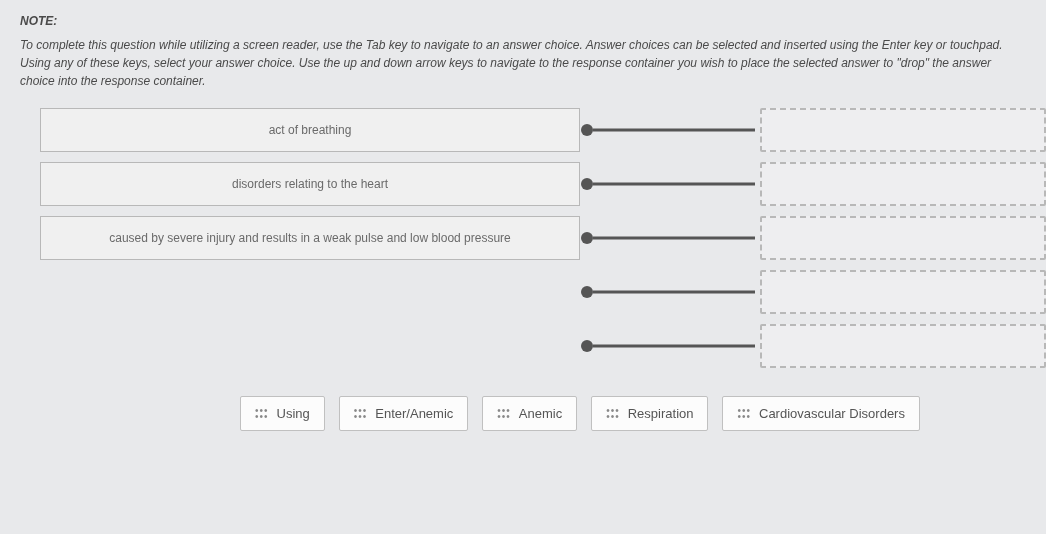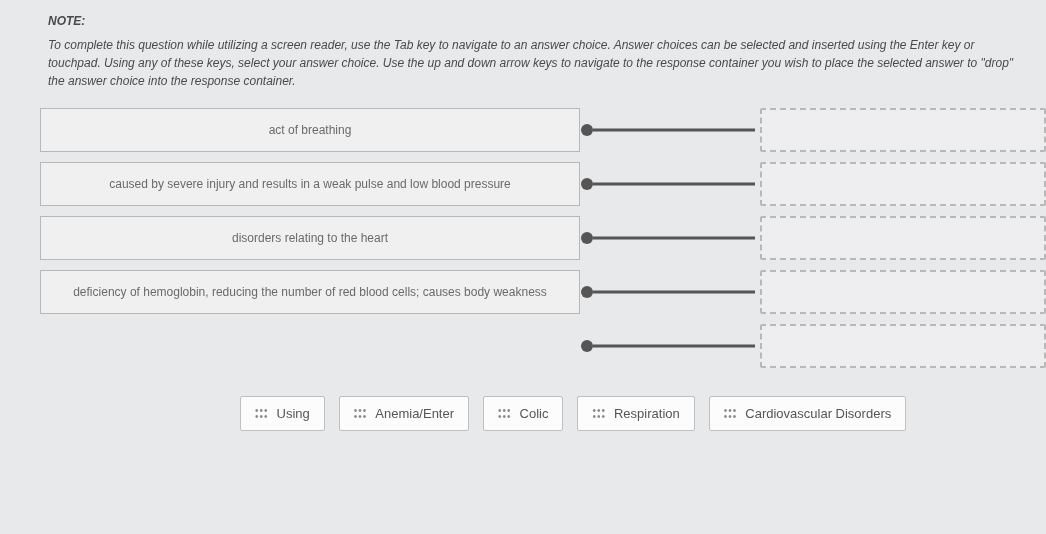--- a/index.html
+++ b/index.html
@@ -6,21 +6,21 @@
   body {
     font-family: Arial, Helvetica, sans-serif;
     background: #e8e9eb;
     width: 1046px;
     height: 534px;
     overflow: hidden;
     position: relative;
     color: #4a4a4a;
   }
   .instructions {
-    padding: 12px 20px 8px 48px;
+    padding: 12px 20px 8px 20px;
     font-size: 12px;
     line-height: 1.5;
   }
   .instructions .note-label {
     font-style: italic;
     font-weight: bold;
     display: inline;
   }
   .instructions p {
     margin-bottom: 6px;
@@ -106,27 +106,24 @@
   <p>To complete this question while utilizing a screen reader, use the Tab key to navigate to an answer choice. Answer choices can be selected and inserted using the Enter key or touchpad. Using any of these keys, select your answer choice. Use the up and down arrow keys to navigate to the response container you wish to place the selected answer to "drop" the answer choice into the response container.</p>
 </div>
 
 <div class="match-area">
 
   <div class="left-col">
     <div class="def-box">
       <span>act of breathing</span>
     </div>
     <div class="def-box">
-      <span>caused by severe injury and results in a weak pulse and low blood pressure</span>
-    </div>
-    <div class="def-box">
       <span>disorders relating to the heart</span>
     </div>
     <div class="def-box">
-      <span>deficiency of hemoglobin, reducing the number of red blood cells; causes body weakness</span>
+      <span>caused by severe injury and results in a weak pulse and low blood pressure</span>
     </div>
   </div>
 
   <div class="connector-col">
     <div class="connector">
       <svg viewBox="0 0 180 14">
           <circle cx="7" cy="7" r="6" fill="#555"></circle>
           <line x1="13" y1="7" x2="175" y2="7" stroke="#555" stroke-width="3"></line>
         </svg>
     </div>
@@ -166,25 +163,25 @@
 
 </div>
 
 <div class="choices-row">
   <div class="choice">
     <span class="grip">•••<br>•••</span>
     <span>Using</span>
   </div>
   <div class="choice">
     <span class="grip">•••<br>•••</span>
-    <span>Anemia/Enter</span>
+    <span>Enter/Anemic</span>
   </div>
   <div class="choice">
     <span class="grip">•••<br>•••</span>
-    <span>Colic</span>
+    <span>Anemic</span>
   </div>
   <div class="choice">
     <span class="grip">•••<br>•••</span>
     <span>Respiration</span>
   </div>
   <div class="choice">
     <span class="grip">•••<br>•••</span>
     <span>Cardiovascular Disorders</span>
   </div>
 </div>

